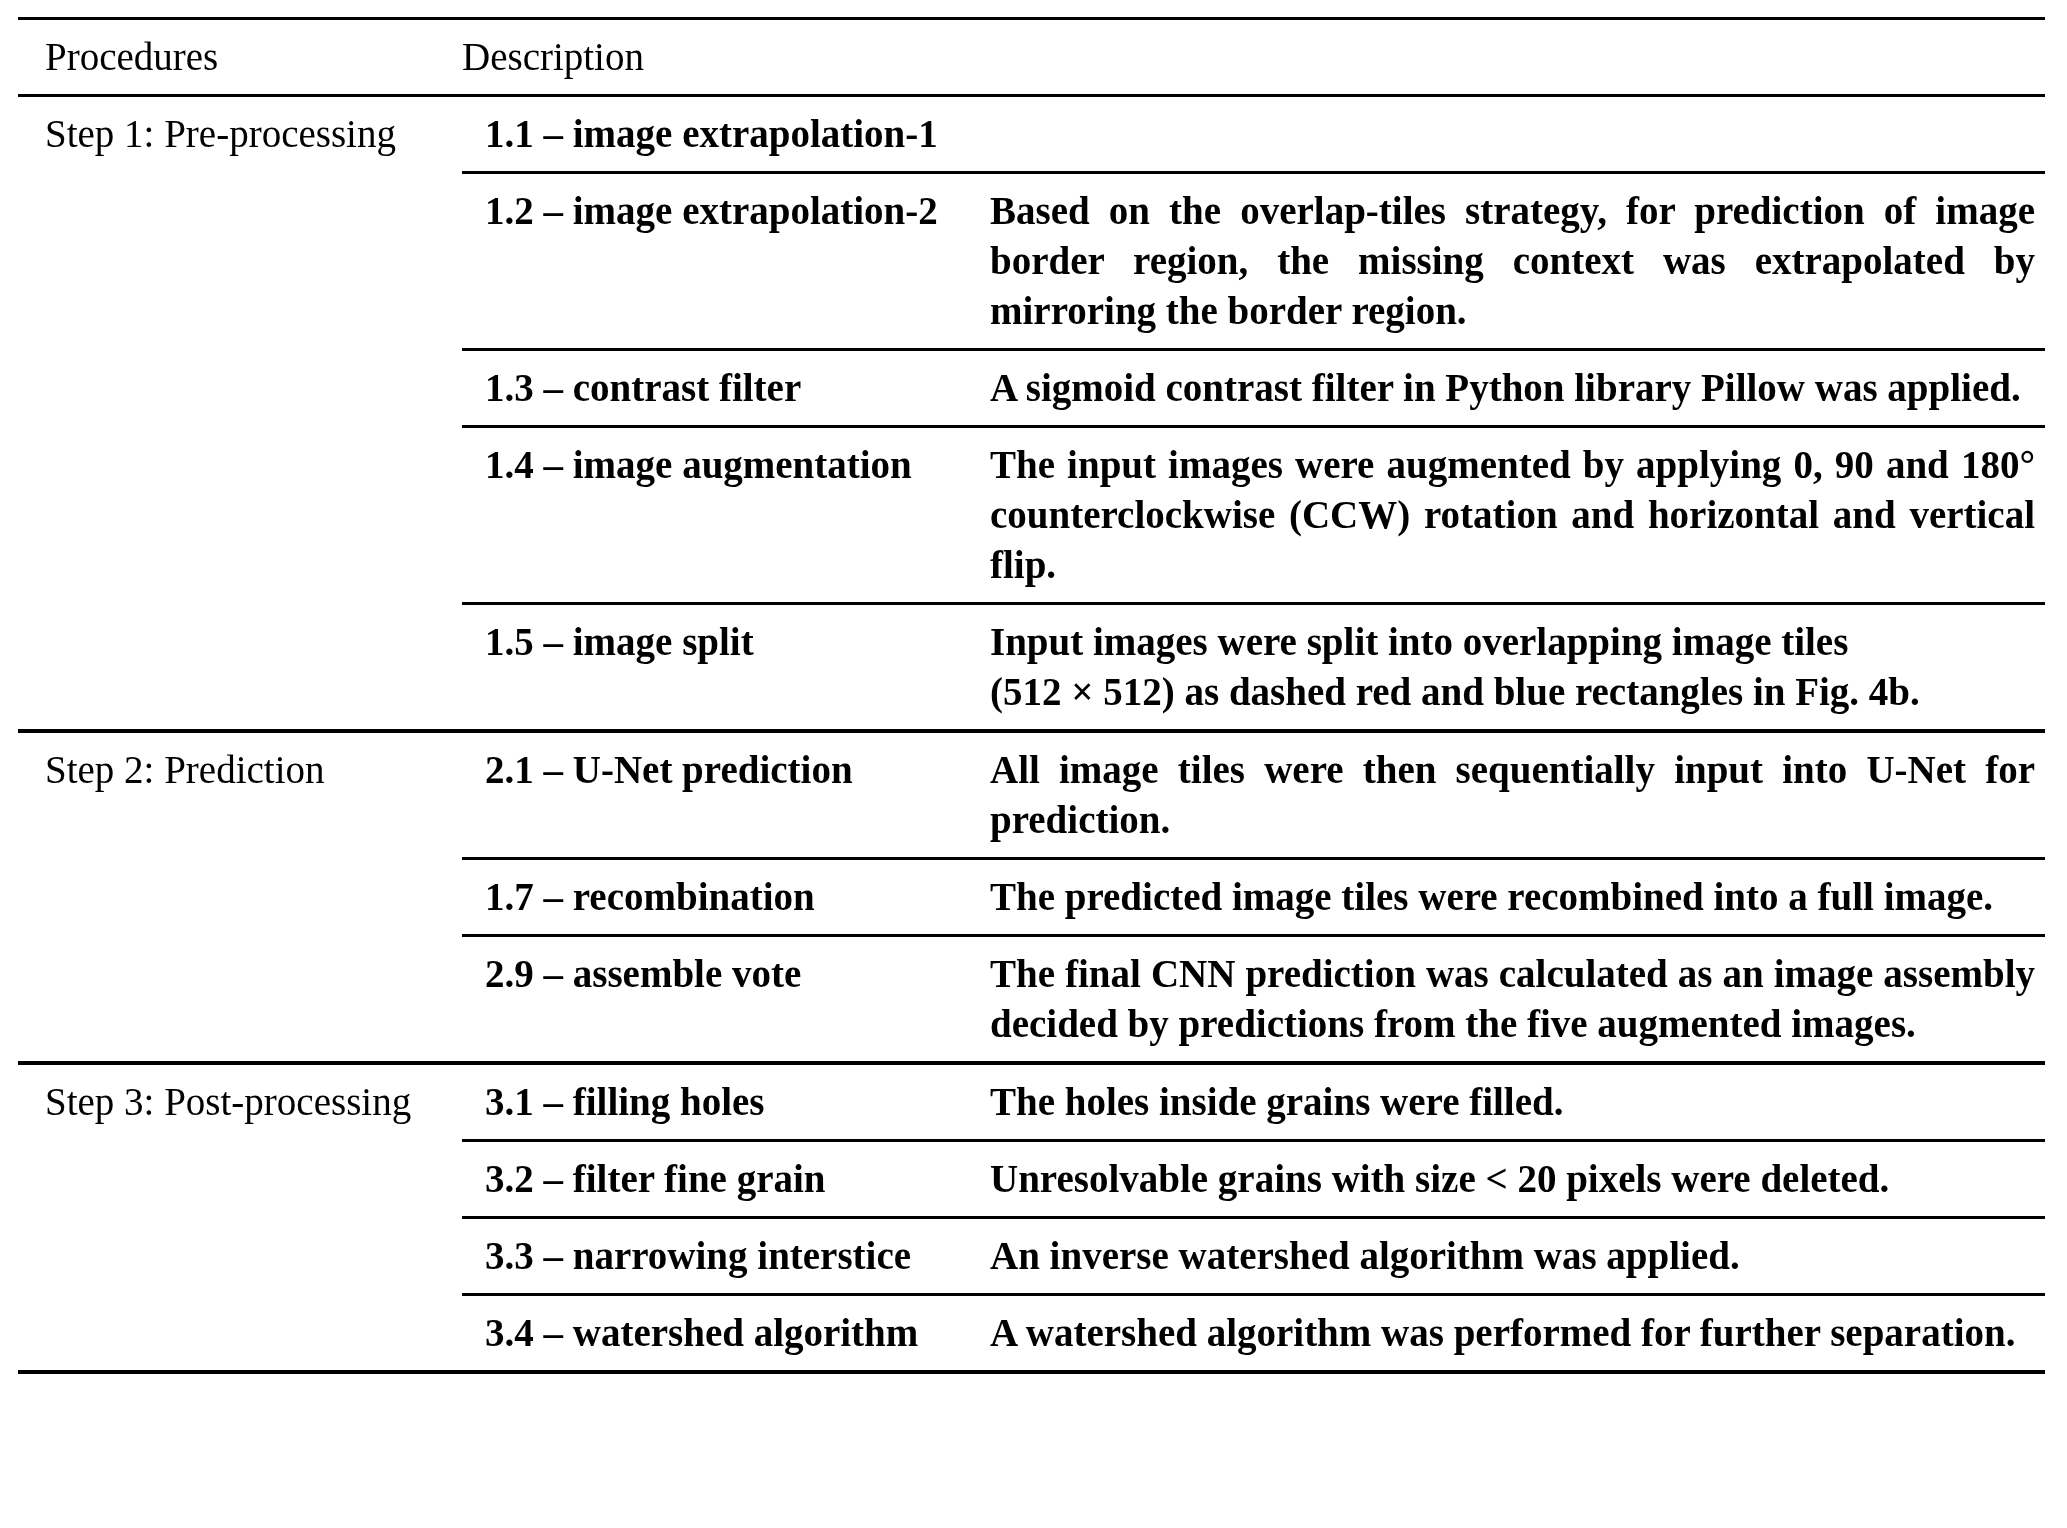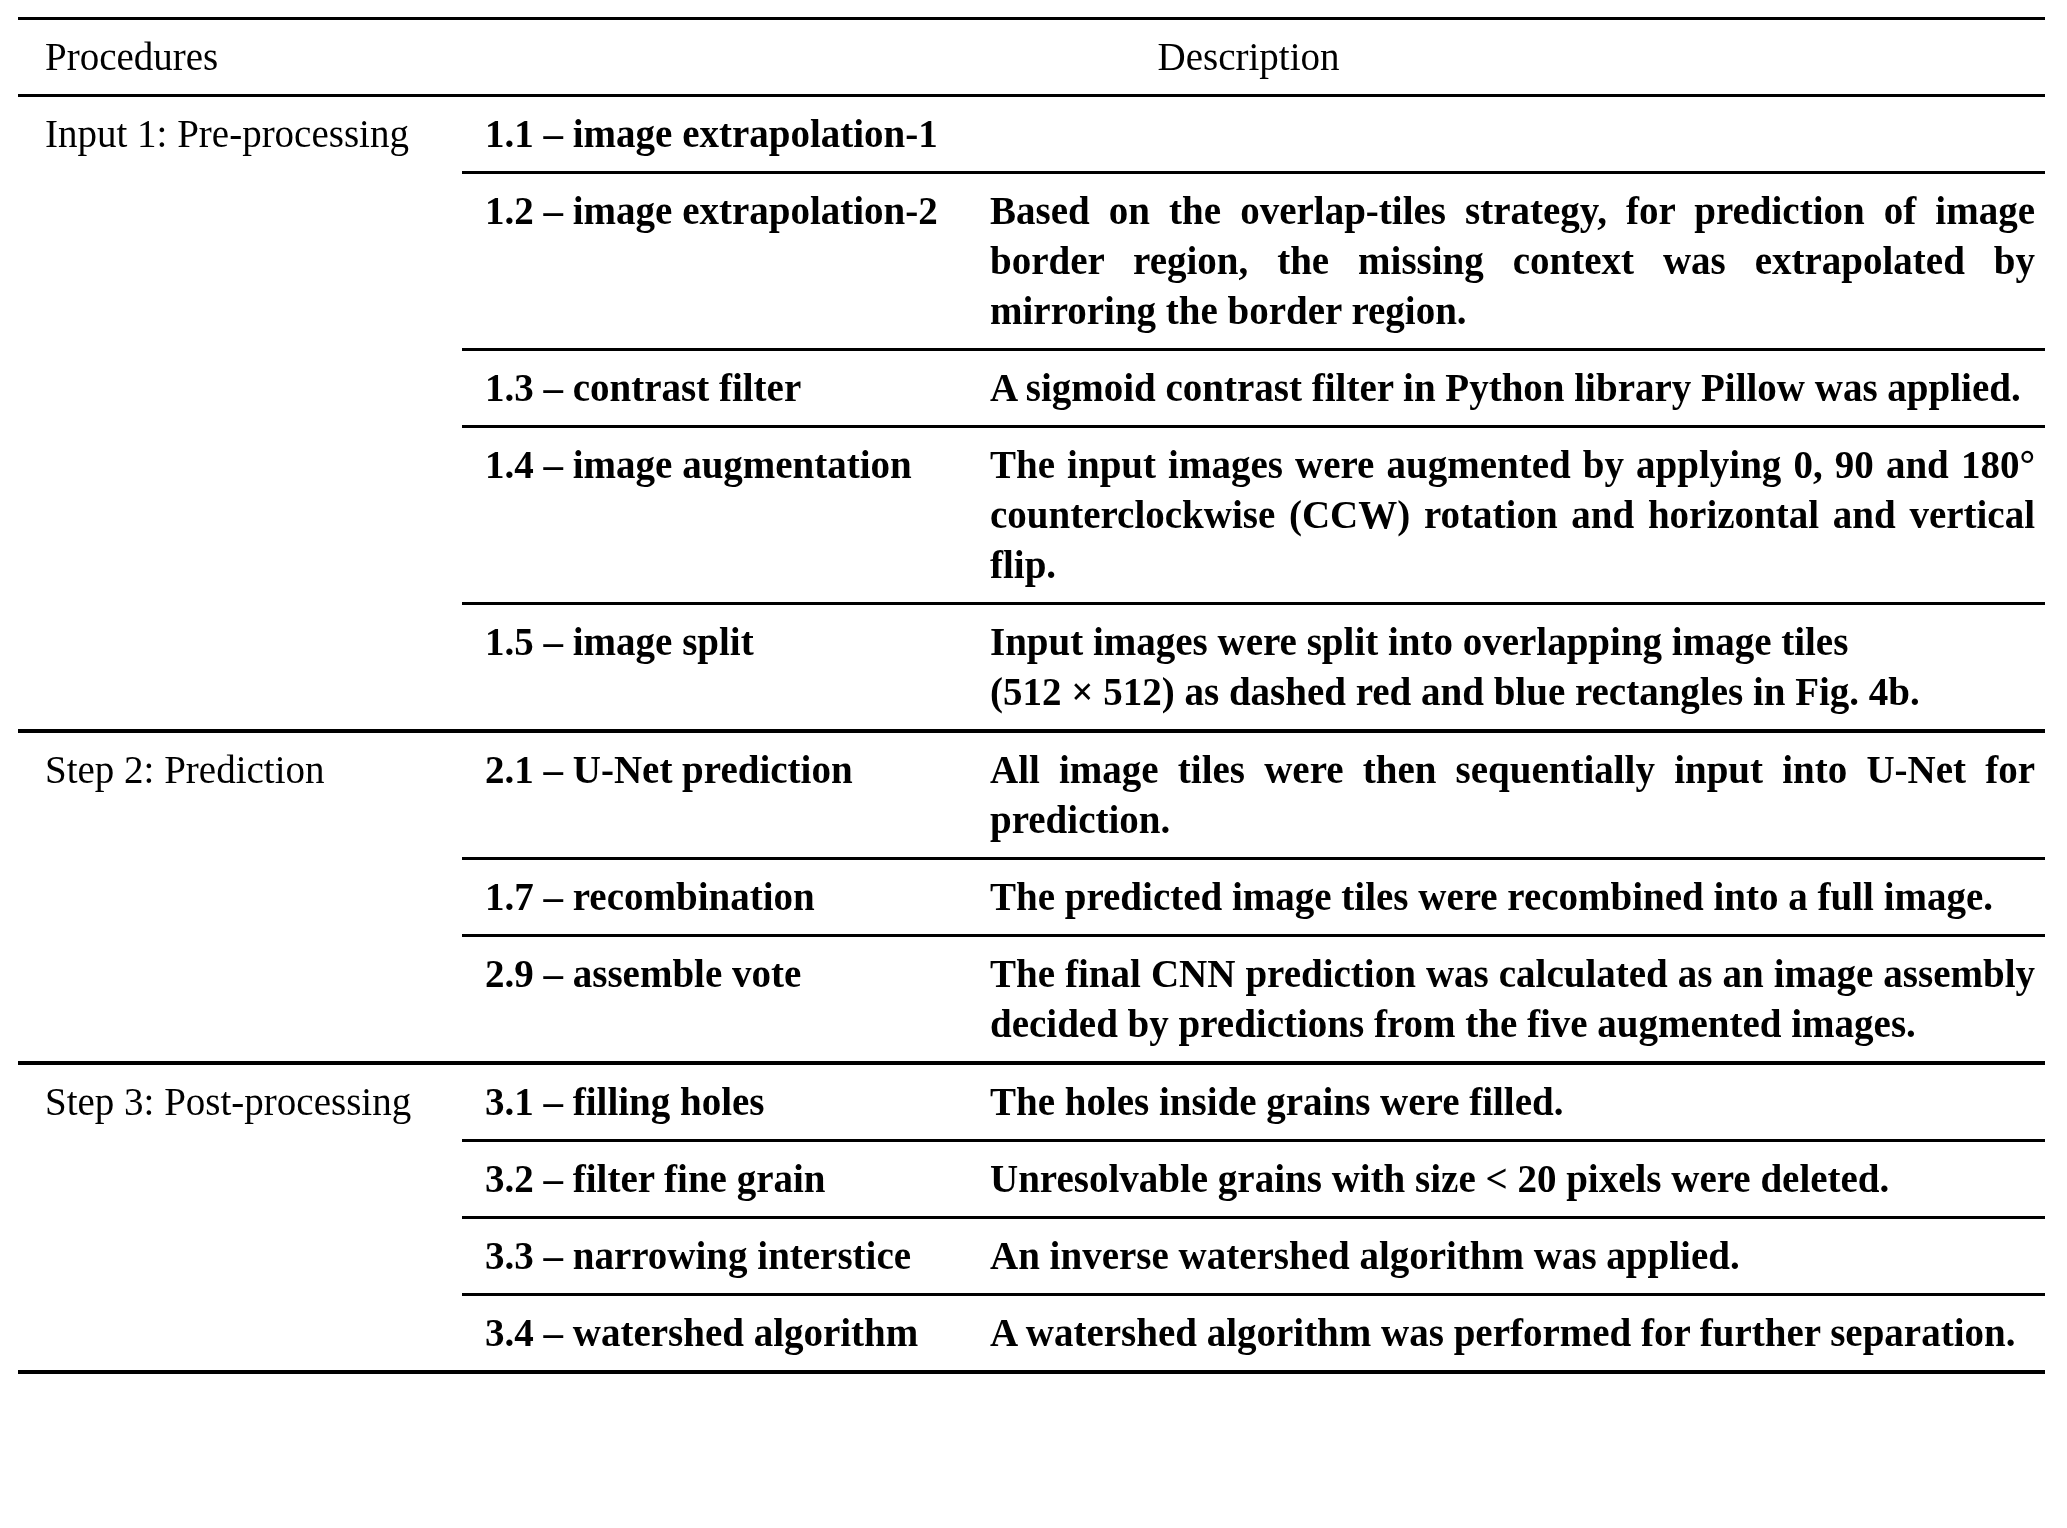--- a/index.html
+++ b/index.html
@@ -37,21 +37,20 @@
     padding: 12px 10px 12px 27px;
   }
   .op {
     width: 528px;
     flex: none;
     padding: 12px 10px 12px 23px;
   }
   .desc {
     flex: 1;
     padding: 12px 10px 12px 0;
-    text-align: center;
   }
   .step {
     display: flex;
   }
   .step + .step {
     border-top: 4px solid #000;
   }
   .ops {
     flex: 1;
     min-width: 0;
@@ -73,21 +72,21 @@
 <body>
 
 <div class="table">
 
   <div class="header-row">
     <div class="cell proc">Procedures</div>
     <div class="cell desc">Description</div>
   </div>
 
   <div class="step">
-    <div class="cell proc">Input 1: Pre-processing</div>
+    <div class="cell proc">Step 1: Pre-processing</div>
     <div class="ops">
       <div class="op-row">
         <div class="cell op">1.1 – image extrapolation-1</div>
       </div>
       <div class="op-row">
         <div class="cell op">1.2 – image extrapolation-2</div>
         <div class="cell desc">Based on the overlap-tiles strategy, for prediction of image border region, the missing context was extrapolated by mirroring the border region.</div>
       </div>
       <div class="op-row">
         <div class="cell op">1.3 – contrast filter</div>

